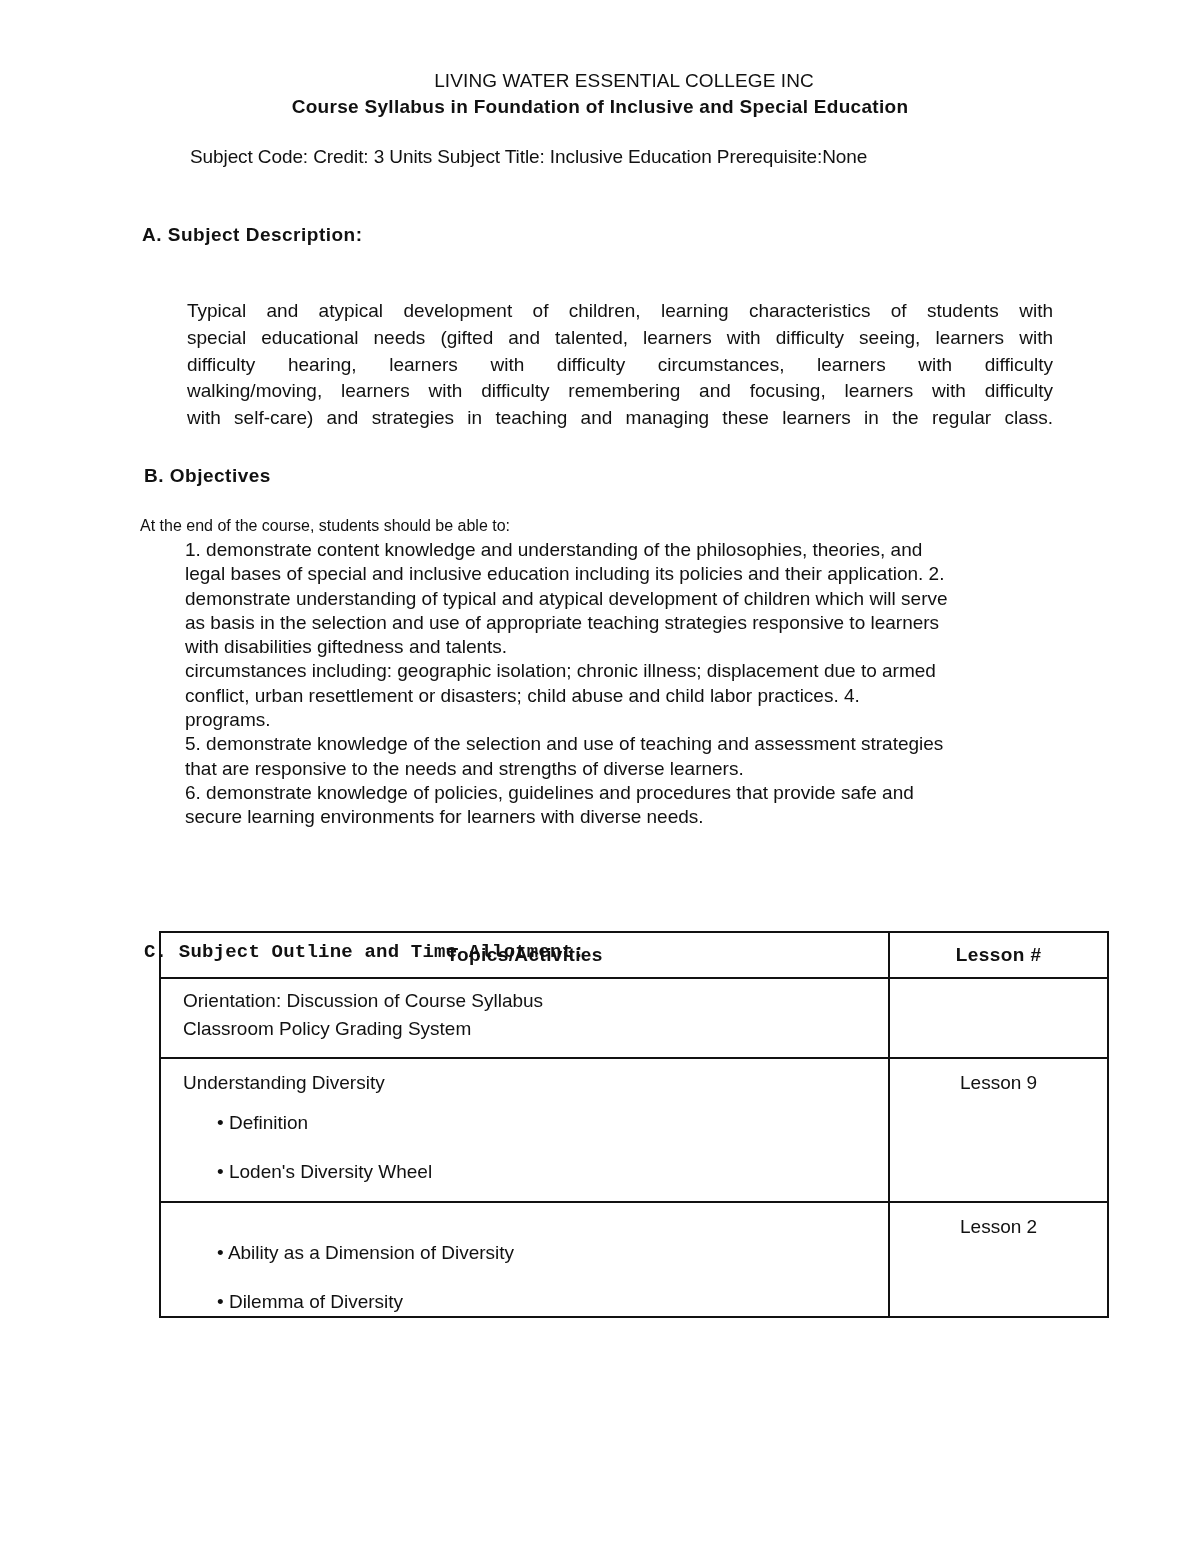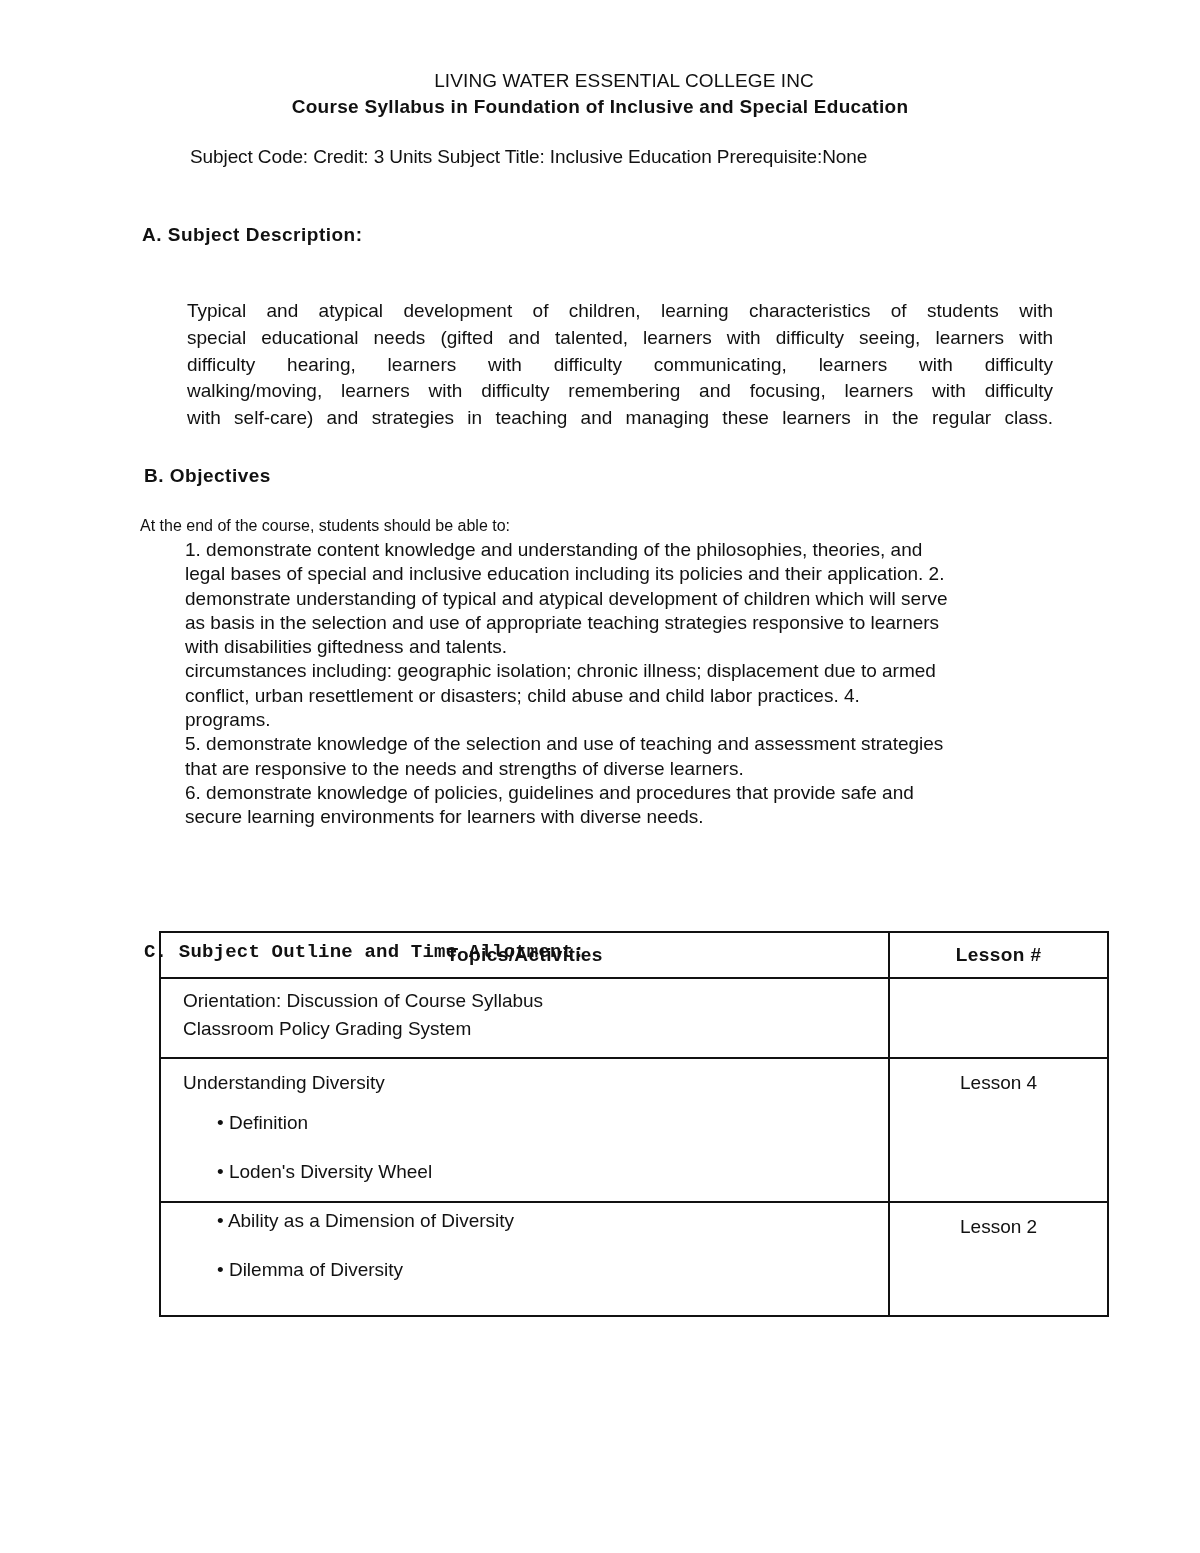--- a/index.html
+++ b/index.html
@@ -66,21 +66,21 @@
 
 <div class="abs college">LIVING WATER ESSENTIAL COLLEGE INC</div>
 <div class="abs course">Course Syllabus in Foundation of Inclusive and Special Education</div>
 <div class="abs subject-line">Subject Code: Credit: 3 Units Subject Title: Inclusive Education Prerequisite:None</div>
 
 <div class="abs section-heading" style="left:142px; top:223px;">A. Subject Description:</div>
 
 <div class="abs desc">
   <div>Typical and atypical development of children, learning characteristics of students with</div>
   <div>special educational needs (gifted and talented, learners with difficulty seeing, learners with</div>
-  <div>difficulty hearing, learners with difficulty communicating, learners with difficulty</div>
+  <div>difficulty hearing, learners with difficulty circumstances, learners with difficulty</div>
   <div>walking/moving, learners with difficulty remembering and focusing, learners with difficulty</div>
   <div class="last" style="text-align-last: justify;">with self-care) and strategies in teaching and managing these learners in the regular class.</div>
 </div>
 
 <div class="abs section-heading" style="left:144px; top:464px;">B. Objectives</div>
 <div class="abs intro">At the end of the course, students should be able to:</div>
 
 <div class="abs objectives">
   <div class="obj-line">1. demonstrate content knowledge and understanding of the philosophies, theories, and</div>
   <div class="obj-line">legal bases of special and inclusive education including its policies and their application. 2.</div>
@@ -110,23 +110,23 @@
       <div>Classroom Policy Grading System</div>
     </td>
     <td class="col-lesson lesson-cell"></td>
   </tr>
   <tr style="height:144px;">
     <td class="cell-topic">
       <div>Understanding Diversity</div>
       <div class="bullet" style="margin-top:12px;">• Definition</div>
       <div class="bullet" style="margin-top:21px;">• Loden's Diversity Wheel</div>
     </td>
-    <td class="col-lesson lesson-cell">Lesson 4</td>
+    <td class="col-lesson lesson-cell">Lesson 9</td>
   </tr>
   <tr style="height:114px;">
-    <td class="cell-topic" style="padding-top:4px;">
+    <td class="cell-topic" style="padding-top:36px;">
       <div class="bullet">• Ability as a Dimension of Diversity</div>
       <div class="bullet" style="margin-top:21px;">• Dilemma of Diversity</div>
     </td>
     <td class="col-lesson lesson-cell">Lesson 2</td>
   </tr>
 </tbody>
   </table>
 
 </body></html>

